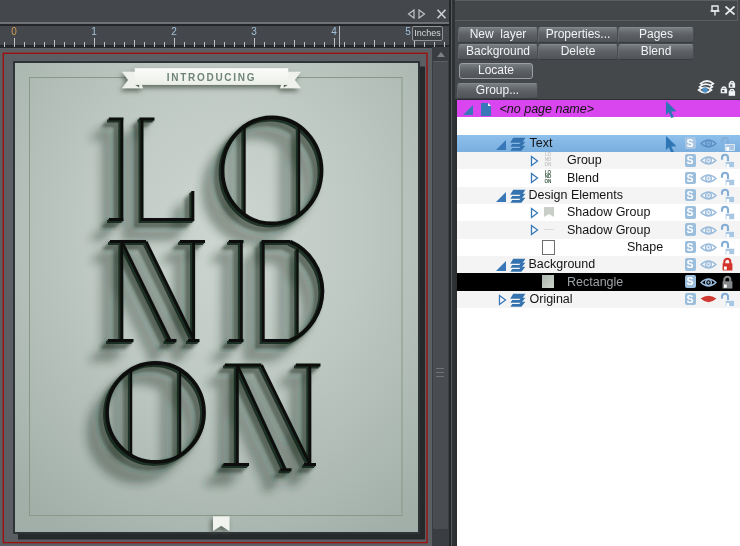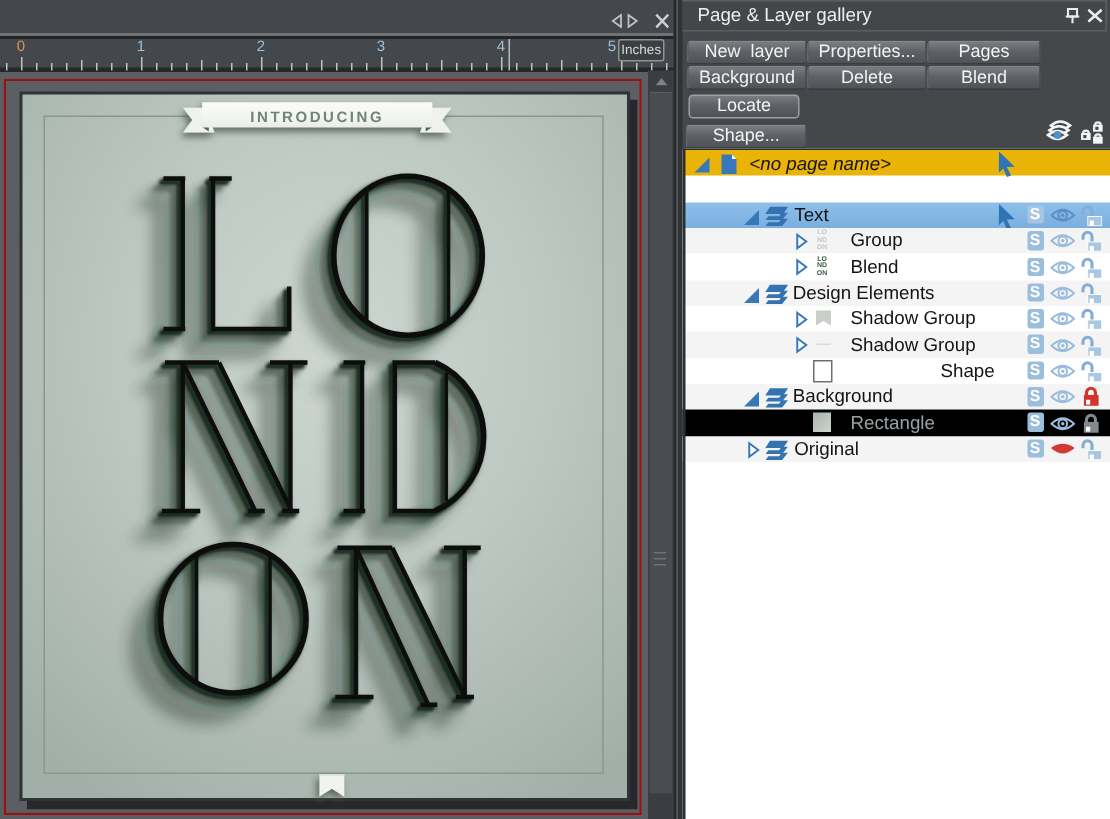--- a/index.html
+++ b/index.html
@@ -218,39 +218,38 @@
   <div class="abs" style="left:436px;top:376px;width:8px;height:1px;background:#6f7377;"></div>
 
   <div class="abs" style="left:448.5px;top:0;width:2px;height:546px;background:#242628;"></div>
   <div class="abs" style="left:450.5px;top:0;width:1.5px;height:546px;background:#55585c;"></div>
 </div>
 
 <div class="abs" style="left:452px;top:0;width:288px;height:546px;background:#45484b;">
   <div class="abs" style="left:0;top:0;width:3px;height:546px;background:#303336;"></div>
 
   <div class="abs" style="left:3px;top:0;width:283px;height:21px;background:#44474a;border:1px solid #5a5e62;border-left:none;box-sizing:border-box;"></div>
-  <div class="abs" style="left:13px;top:3px;font-size:12.5px;color:#eceeef;">Page &amp; Layer gallery</div>
 
   <svg class="abs" style="left:258px;top:5px;" width="10" height="11" viewBox="0 0 10 11">
     <path d="M2,1 H8 V6 H2 Z" fill="none" stroke="#e8eaec" stroke-width="1.4"></path>
     <path d="M0.5,6 H9.5" stroke="#e8eaec" stroke-width="1.4"></path>
     <path d="M5,6 V10.5" stroke="#e8eaec" stroke-width="1.4"></path>
   </svg>
   <svg class="abs" style="left:273px;top:6px;" width="10" height="9" viewBox="0 0 10 9">
     <path d="M0.5,0.5 L9.5,8.5 M9.5,0.5 L0.5,8.5" stroke="#e8eaec" stroke-width="1.8"></path>
   </svg>
 
   <div class="btn" style="left:6px;top:26.5px;width:78px;">New&nbsp; layer</div>
   <div class="btn" style="left:86px;top:26.5px;width:78px;">Properties...</div>
   <div class="btn" style="left:166px;top:26.5px;width:74px;">Pages</div>
   <div class="btn" style="left:6px;top:43.5px;width:78px;">Background</div>
   <div class="btn" style="left:86px;top:43.5px;width:78px;">Delete</div>
   <div class="btn" style="left:166px;top:43.5px;width:74px;">Blend</div>
   <div class="btn" style="left:7px;top:63px;width:72px;border:1px solid #9aa0a4;">Locate</div>
-  <div class="btn" style="left:5px;top:82.5px;width:79px;">Shape...</div>
+  <div class="btn" style="left:5px;top:82.5px;width:79px;">Group...</div>
 
   <svg class="abs" style="left:245px;top:79px;" width="18" height="18" viewBox="0 0 18 18">
     <g stroke="#f2f3f4" stroke-width="1.7" fill="#45484b">
       <path d="M3.6,4.6 Q10,-0.6 16.4,4.6 Q10,9.8 3.6,4.6 Z"></path>
       <path d="M2.6,7.8 Q9,2.6 15.4,7.8 Q9,13 2.6,7.8 Z"></path>
       <path d="M1.6,11 Q8,5.8 14.4,11 Q8,16.2 1.6,11 Z"></path>
     </g>
     <circle cx="8" cy="11" r="2.7" fill="#4e90c8"></circle>
   </svg>
   <svg class="abs" style="left:267px;top:79px;" width="18" height="18" viewBox="0 0 18 18">
@@ -263,21 +262,21 @@
       <rect x="9.7" y="4.1" width="6.4" height="4.7"></rect>
       <rect x="1.7" y="9.6" width="6.4" height="4.7"></rect>
       <rect x="9.7" y="12.1" width="6.4" height="4.7"></rect>
     </g>
     <rect x="11.2" y="5.5" width="2.1" height="2.1" fill="#45484b"></rect>
     <rect x="3.2" y="11" width="2.1" height="2.1" fill="#45484b"></rect>
   </svg>
 
   <div class="abs" style="left:3px;top:99px;width:285px;height:447px;background:#ffffff;border-top:1px solid #2c2f31;"></div>
   <div id="tree" class="abs" style="left:3px;top:100px;width:285px;height:446px;font-size:12.5px;color:#141414;">
-      <div class="row" style="top:0px;background:#eab308;">
+      <div class="row" style="top:0px;background:#d946ef;">
         <svg style="position:absolute;left:6.5px;top:4px" width="12" height="12">
           <use href="#triexp"></use>
         </svg>
         <svg style="position:absolute;left:24.5px;top:1.5px" width="12" height="15">
           <use href="#pageic"></use>
         </svg>
         <div class="rowtext" style="left:44.5px;font-style:italic;">&lt;no page name&gt;</div>
         <svg style="position:absolute;left:209px;top:1px" width="14" height="17">
           <use href="#cursor"></use>
         </svg>

